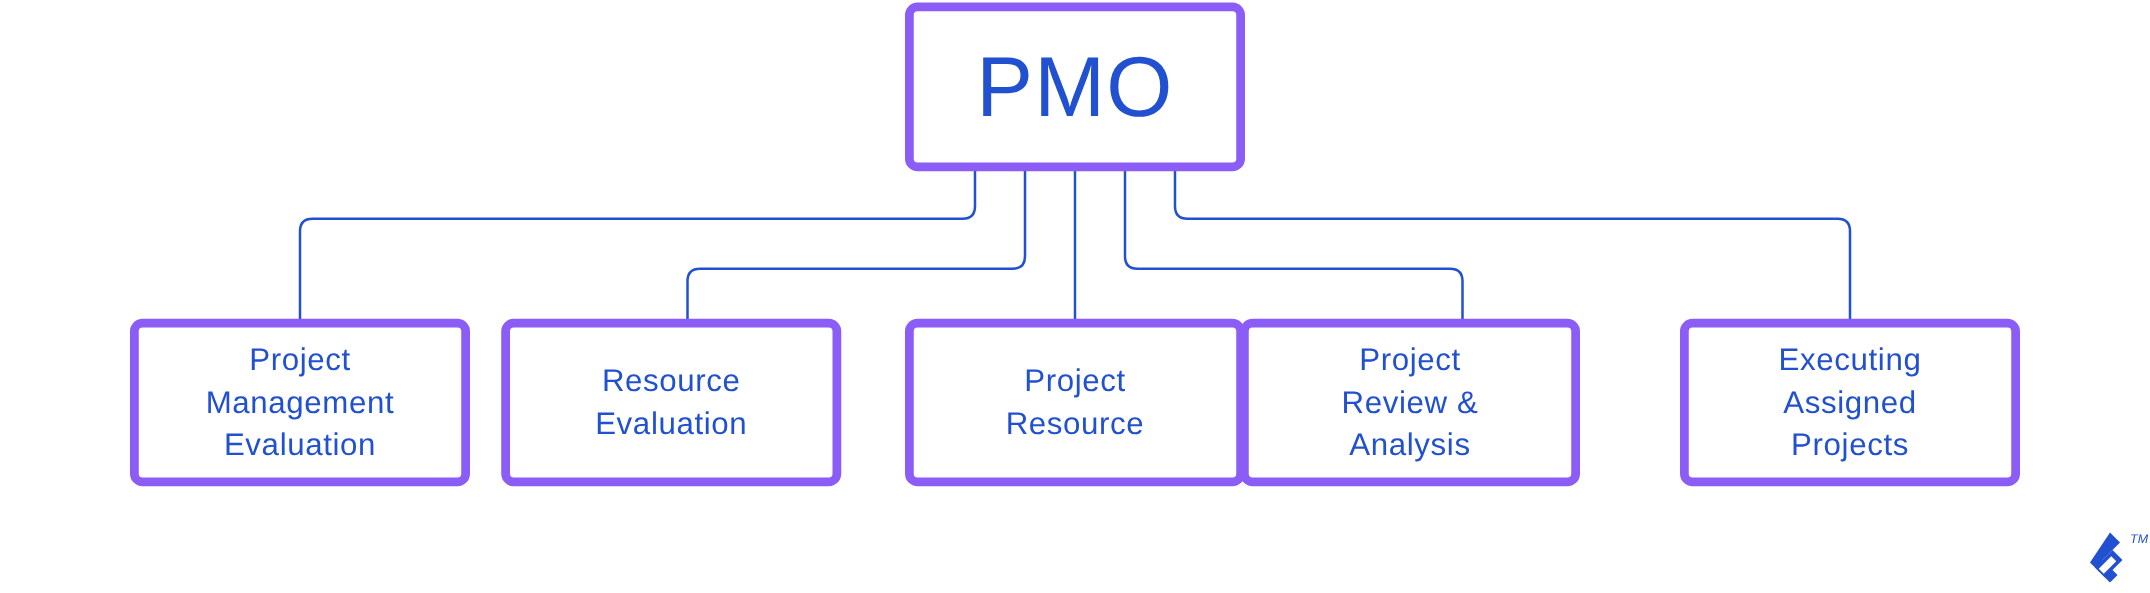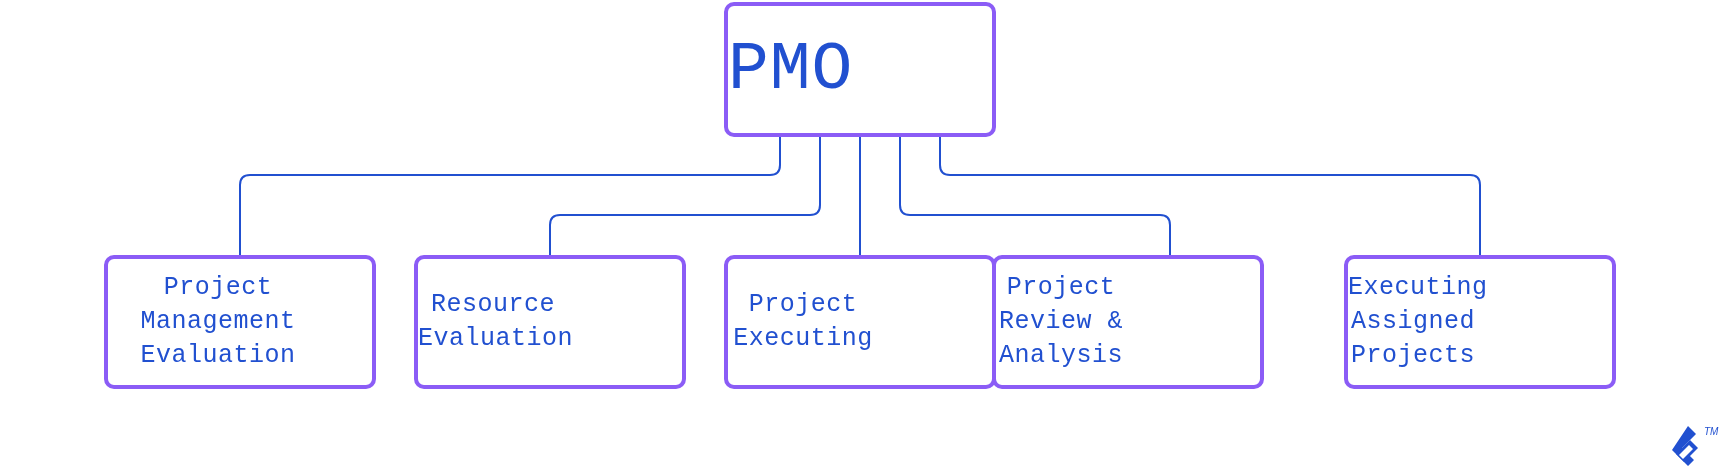--- a/index.html
+++ b/index.html
@@ -1,19 +1,19 @@
 <!DOCTYPE html>
 <html><head>
   <meta charset="utf-8">
   <style>
     html, body { margin: 0; padding: 0; background: #ffffff; }
     body { width: 1720px; height: 474px; position: relative; overflow: hidden;
            font-family: "Liberation Sans", "DejaVu Sans", sans-serif; color: #2150d0; }
-    .box { position: absolute; box-sizing: border-box; border: 4px solid #8b5cf6; border-radius: 10px;
-           background: #fff; display: flex; align-items: center; justify-content: flex-start; text-align: center; font-family: Liberation Mono, monospace; }
+    .box { position: absolute; box-sizing: border-box; border: 7px solid #8b5cf6; border-radius: 10px;
+           background: #fff; display: flex; align-items: center; justify-content: center; text-align: center; }
     .root { left: 724px; top: 2px; width: 272px; height: 135px; }
     .root-label { font-size: 68px; letter-spacing: 1px; line-height: 1; }
     .child { top: 255px; width: 272px; height: 134px; }
     .child-label { font-size: 25px; line-height: 34px; width: 220px; letter-spacing: 0.5px; }
     svg.connectors { position: absolute; left: 0; top: 0; }
     .logo { position: absolute; left: 1668px; top: 424px; width: 40px; height: 48px; }
     .tm { position: absolute; left: 1704px; top: 426px; font-size: 10px; color: #2150d0; font-style: italic; }
   </style>
 </head>
 <body>
@@ -28,25 +28,25 @@
   </g>
 </svg>
 
 <div class="box root">
   <span class="root-label">PMO</span>
 </div>
 
 <div class="box child" style="left:104px">
   <span class="child-label">Project Management Evaluation</span>
 </div>
-<div class="box child" style="left:414px">
+<div class="box child" style="left:401px">
   <span class="child-label" style="width:150px">Resource Evaluation</span>
 </div>
 <div class="box child" style="left:724px">
-  <span class="child-label" style="width:150px">Project Executing</span>
+  <span class="child-label" style="width:150px">Project Resource</span>
 </div>
 <div class="box child" style="left:992px">
   <span class="child-label" style="width:130px">Project Review &amp; Analysis</span>
 </div>
 <div class="box child" style="left:1344px">
   <span class="child-label" style="width:130px">Executing Assigned Projects</span>
 </div>
 
 <svg class="logo" viewBox="0 0 40 48">
   <path d="M20 2 L28 10 L14 24 L26 36 L20 42 L12 34 L4 26 Z" fill="#2150d0"></path>

